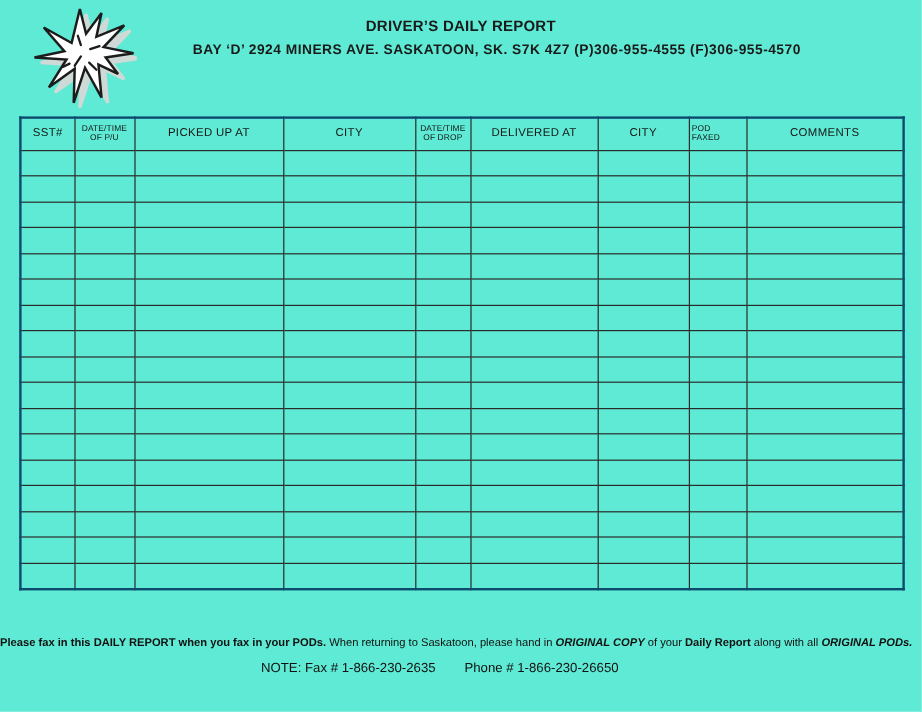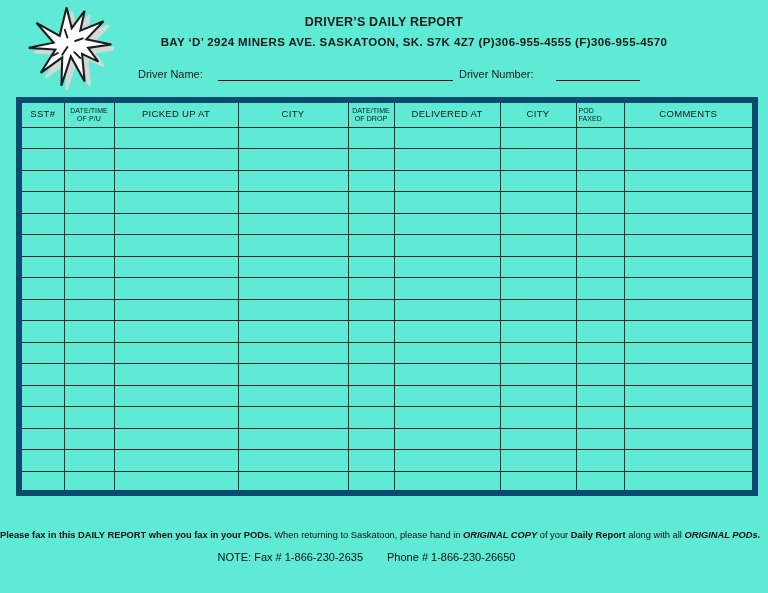--- a/index.html
+++ b/index.html
@@ -33,21 +33,21 @@
   .driver-line { position:absolute; left:0; top:66px; width:768px; height:18px; font-size:11px; }
   .dn-label   { position:absolute; left:138px; top:2px; }
   .dn-field   { position:absolute; left:218px; top:0; width:235px; height:15px; border-bottom:1.6px solid #111; }
   .dnum-label { position:absolute; left:459px; top:2px; }
   .dnum-field { position:absolute; left:556px; top:0; width:84px; height:15px; border-bottom:1.6px solid #111; }
 
   
   .report-table {
     position:absolute; left:16px; top:97px; width:736px;
     border-collapse:collapse; table-layout:fixed;
-    border:6px solid #0c4a6e;
+    border:2px solid #0c4a6e;
   }
   .report-table th, .report-table td { border:1.5px solid #2b2b2b; padding:0; }
   .report-table th {
     height:27px; font-weight:normal; text-align:center; vertical-align:middle;
     font-size:9.5px; letter-spacing:0.3px; line-height:1.15; color:#161616;
   }
   .report-table th:nth-child(2),
   .report-table th:nth-child(5),
   .report-table th:nth-child(8) { font-size:7px; letter-spacing:0.1px; }
   .report-table th:nth-child(8) { text-align:left; padding-left:2px; }
@@ -79,26 +79,20 @@
         <path d="M46,4 L52,28 L67,8 L62,31 L89,20 L69,41 L98,47 L71,51 L83,67 L64,58 L67,90 L51,61 L40,95 L41,62 L16,80 L33,53 L2,51 L31,45 L11,22 L38,37 Z" fill="#cfd9d6" stroke="#cfd9d6" stroke-width="3"></path>
       </g>
       <path d="M46,4 L52,28 L67,8 L62,31 L89,20 L69,41 L98,47 L71,51 L83,67 L64,58 L67,90 L51,61 L40,95 L41,62 L16,80 L33,53 L2,51 L31,45 L11,22 L38,37 Z" fill="#ffffff" stroke="#1c1c1c" stroke-width="2.4" stroke-linejoin="miter"></path>
       <path d="M56,43 l9,-3 M47,50 l-6,9 M55,56 l7,7 M44,30 l3,9 M30,60 l6,-3" fill="none" stroke="#1c1c1c" stroke-width="2.2" stroke-linecap="round"></path>
     </svg>
   </div>
 
   <div class="title">DRIVER’S DAILY REPORT</div>
   <div class="address">BAY ‘D’ 2924 MINERS AVE. SASKATOON, SK. S7K 4Z7  (P)306-955-4555  (F)306-955-4570</div>
 
-  <div class="driver-line">
-    <span class="dn-label">Driver Name:</span>
-    <span class="dn-field"></span>
-    <span class="dnum-label">Driver Number:</span>
-    <span class="dnum-field"></span>
-  </div>
 
   <table class="report-table">
     <colgroup>
       <col style="width:45px">
         <col style="width:50px">
         <col style="width:124px">
       <col style="width:110px">
         <col style="width:46px">
         <col style="width:106px">
       <col style="width:76px">

